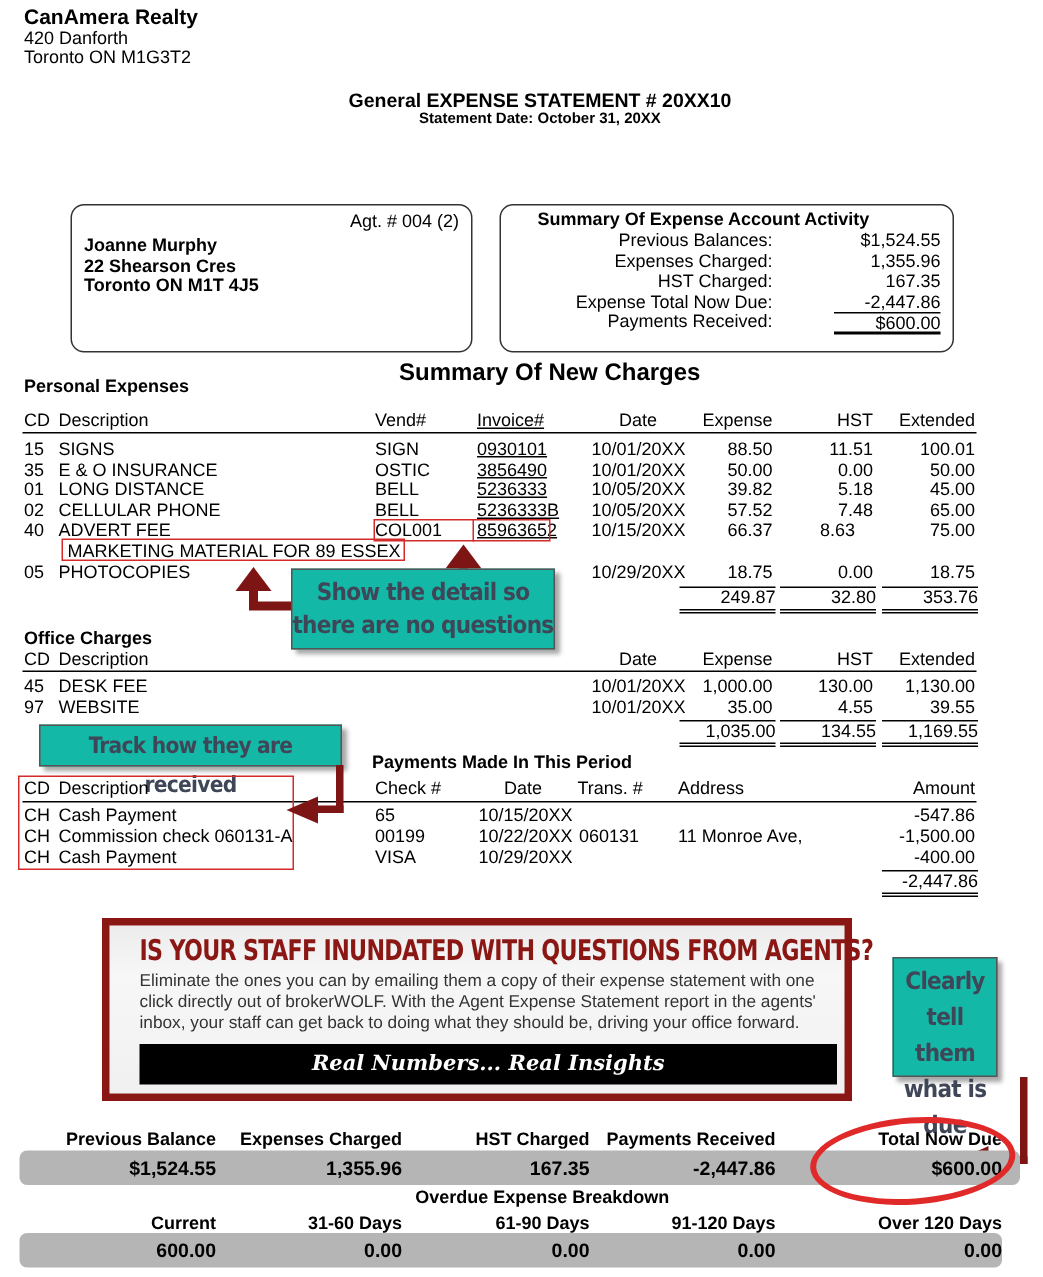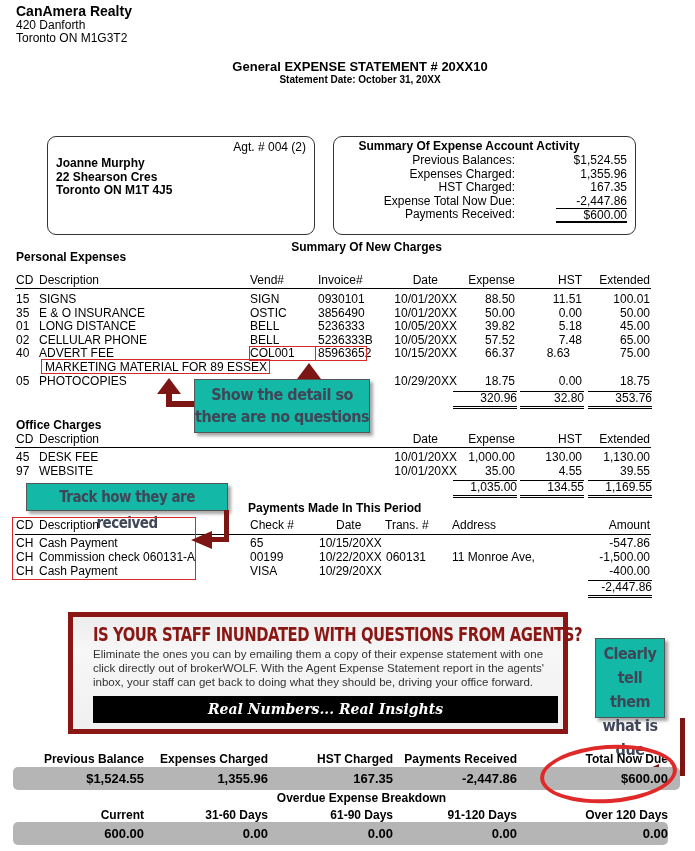--- a/index.html
+++ b/index.html
@@ -22,30 +22,30 @@
   #agentbox .agt { position: absolute; right: 8px; top: 3px; font-size: 12px; }
   #agentbox .addr { position: absolute; left: 8px; top: 20px; font-size: 12px; font-weight: bold; line-height: 13.5px; }
 
   #summarybox { left: 333px; top: 136px; width: 303px; height: 99px; }
   #summarybox .hdr { position: absolute; left: 0; width: 270px; top: 2px; text-align: center; font-weight: bold; font-size: 12px; }
   #summarybox .lbl { position: absolute; left: 0; width: 181px; text-align: right; font-size: 12px; line-height: 13.5px; top: 17px; }
   #summarybox .val { position: absolute; left: 228px; width: 65px; text-align: right; font-size: 12px; line-height: 13.5px; top: 17px; }
   .uline-top { border-top: 1px solid #000; }
   .dline-bottom { border-bottom: 2px solid #000; }
 
-  #newcharges-title { left: 0; width: 695px; top: 240px; text-align: center; font-weight: bold; font-size: 12px; padding-left: 38px; }
+  #newcharges-title { left: 0; width: 695px; top: 240px; text-align: center; font-weight: bold; font-size: 16px; padding-left: 38px; }
 
   .section-title { font-weight: bold; font-size: 12px; }
   .colhdr span, .row span { position: absolute; white-space: nowrap; font-size: 12px; }
   .hrule { position: absolute; height: 0; border-top: 1.5px solid #000; }
 
   .c-cd { left: 16px; }
   .c-desc { left: 39px; }
   .c-vend { left: 250px; }
-  .c-inv { left: 318px; }
+  .c-inv { left: 318px; text-decoration: underline; }
   .c-date { left: 385px; width: 72px; text-align: right; }
   .c-exp { left: 455px; width: 60px; text-align: right; }
   .c-hst { left: 522px; width: 60px; text-align: right; }
   .c-ext { left: 590px; width: 60px; text-align: right; }
 
   .tot { position: absolute; text-align: right; font-size: 12px; border-top: 1px solid #000; border-bottom: 3px double #000; line-height: 13px; padding-bottom: 1px; }
 
   .redbox { position: absolute; border: 1.3px solid #d42a2a; }
 
   .callout { position: absolute; background: #14b8a6; border: 1.5px solid #555; box-shadow: 3px 3px 3px rgba(0,0,0,0.35); color: #3f4657; font-family: "DejaVu Sans", sans-serif; font-weight: bold; font-stretch: condensed; text-align: center; letter-spacing: -0.5px; }
@@ -181,21 +181,21 @@
 <div class="redbox" style="left:41px; top:359px; width:229px; height:15px;"></div>
 
 <div class="abs row" style="left:0; top:374px; width:695px; height:14px;">
   <span class="c-cd">05</span>
   <span class="c-desc">PHOTOCOPIES</span>
   <span class="c-date">10/29/20XX</span>
   <span class="c-exp">18.75</span>
   <span class="c-hst">0.00</span>
   <span class="c-ext">18.75</span>
 </div>
-<div class="tot" style="left:453px; width:64px; top:391px;">320.96</div>
+<div class="tot" style="left:453px; width:64px; top:391px;">249.87</div>
 <div class="tot" style="left:520px; width:64px; top:391px;">32.80</div>
 <div class="tot" style="left:588px; width:64px; top:391px;">353.76</div>
 
 <div class="arrow-line" style="left:166px; top:392px; width:6px; height:14px;"></div>
 <div class="arrow-line" style="left:166px; top:401px; width:30px; height:6px;"></div>
 <div class="abs" style="left:157px; top:378px; width:0; height:0; border-left:12px solid transparent; border-right:12px solid transparent; border-bottom:16px solid #7d1515;"></div>
 <div class="arrow-line" style="left:306px; top:378px; width:6px; height:8px;"></div>
 <div class="abs" style="left:297px; top:363px; width:0; height:0; border-left:12px solid transparent; border-right:12px solid transparent; border-bottom:16px solid #7d1515;"></div>
 <div class="callout" style="left:194px; top:379px; width:176px; height:54px; font-size:16px; line-height:22px; padding-top:4px;">Show the detail so there are no questions</div>
 

